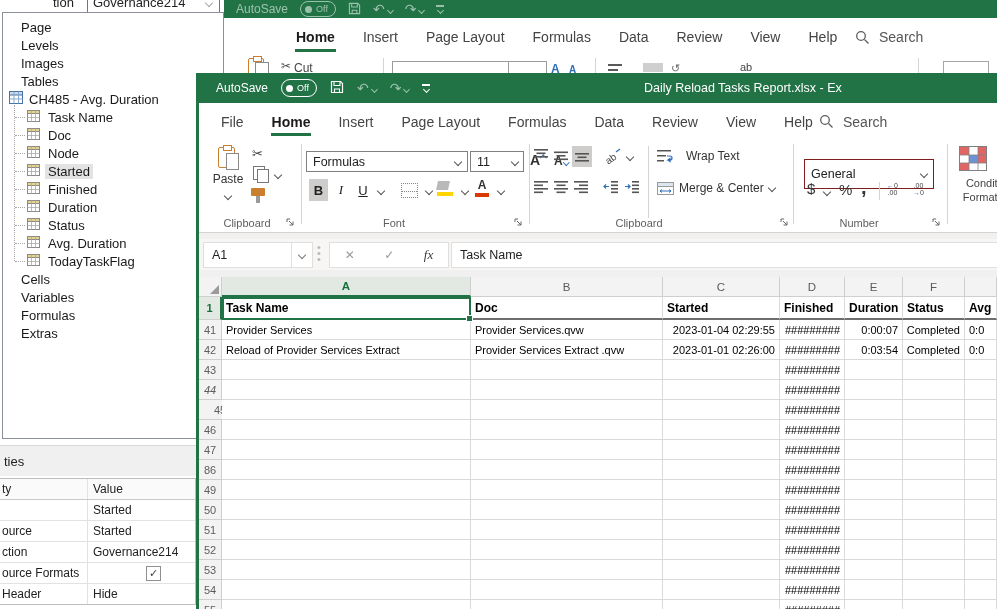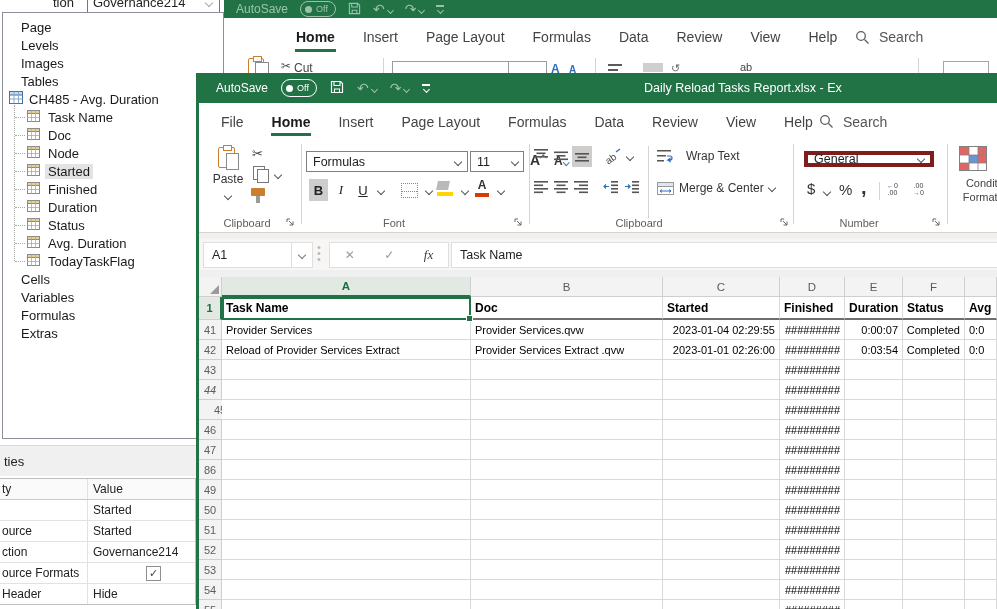--- a/index.html
+++ b/index.html
@@ -491,21 +491,21 @@
           </svg>
         <span style="font-size:12px;color:#333">Merge &amp; Center</span>
         <span class="chev" style="color:#555"></span>
       </div>
       <div class="grp-label" style="left:380px;width:120px">Clipboard</div>
       <svg class="launcher" style="left:580px" viewBox="0 0 10 10">
           <path d="M2 2h3M2 2v3M4 4l4 4M8 4.5V8H4.5" stroke="#666" fill="none" stroke-width="1"></path>
         </svg>
       <div class="vline" style="left:594px;top:4px;height:80px"></div>
 
-      <div class="abs" style="left:605px;top:11px;width:130px;height:16px;border:4px solid #7f1d1d;display:flex;align-items:center;box-sizing:border-box">
+      <div class="abs" style="left:605px;top:19px;width:130px;height:30px;border:1px solid #7f1d1d;display:flex;align-items:center;box-sizing:border-box">
         <span style="margin-left:6px;font-size:12.5px">General</span>
         <span class="chev" style="margin-left:auto;margin-right:6px;color:#555"></span>
       </div>
       <span class="abs" style="left:608px;top:40px;font-size:15px;color:#333"><span>$</span></span>
       <span class="chev abs" style="left:625px;top:49px;color:#555"></span>
       <span class="abs" style="left:640px;top:41px;font-size:15px;color:#333"><span>%</span></span>
       <span class="abs" style="left:662px;top:36px;font-size:20px;font-weight:700;color:#333"><span>,</span></span>
       <div class="vline" style="left:680px;top:42px;height:18px"></div>
       <div class="abs micro" style="left:688px;top:42px">
           <div><span class="blue">←</span>0</div>

